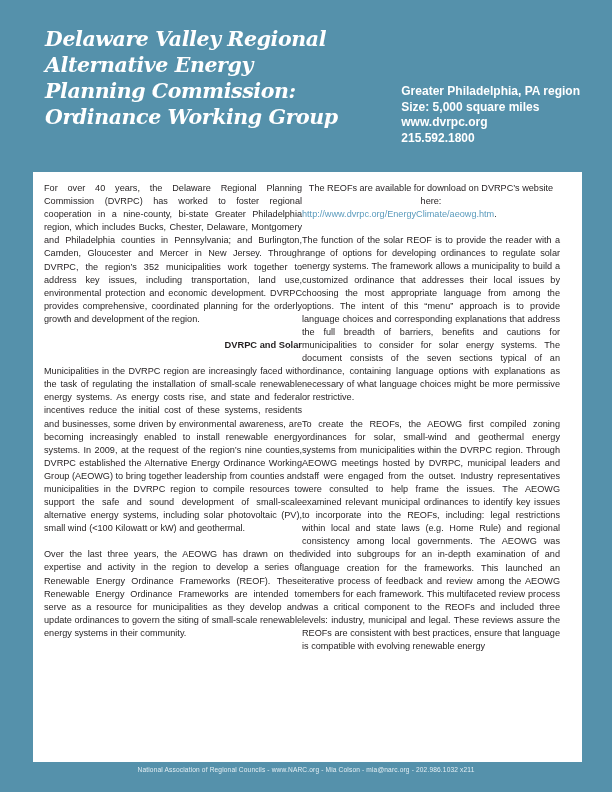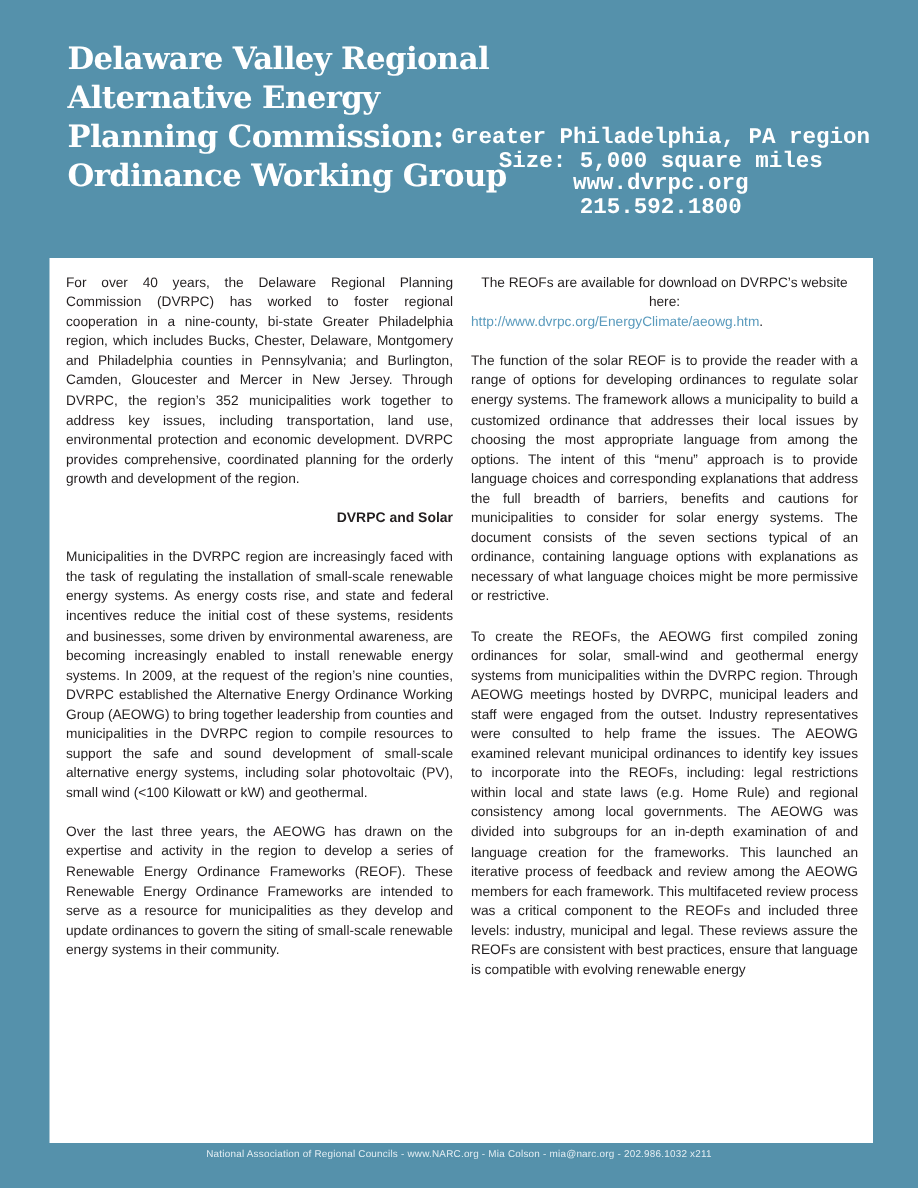--- a/index.html
+++ b/index.html
@@ -33,30 +33,31 @@
     font-family: "DejaVu Serif", "Liberation Serif", serif;
     font-weight: bold;
     font-size: 20.5px;
     line-height: 26px;
     letter-spacing: -0.4px;
     margin: 0;
   }
   .org-title .ln {
     display: block;
     white-space: nowrap;
+    font-style: italic;
   }
   .facts {
     position: absolute;
     right: 32px;
     top: 84px;
-    text-align: center;
+    text-align: left;
     color: #ffffff;
-    font-family: Liberation Mono, monospace;
+    font-family: Liberation Sans, sans-serif;
     font-weight: bold;
-    font-size: 15px;
+    font-size: 12px;
     line-height: 15.6px;
   }
   .facts div {
     white-space: nowrap;
   }
 
   
   .panel {
     position: absolute;
     left: 33px;
@@ -66,21 +67,20 @@
     background: #ffffff;
     box-sizing: border-box;
   }
   .columns {
     position: absolute;
     left: 11px;
     top: 10px;
     width: 528px;
     height: 572px;
     display: flex;
-    gap: 12px;
   }
   .col {
     width: 258px;
     flex: 0 0 258px;
     color: #231f20;
     font-size: 9.15px;
     line-height: 13.1px;
     text-align: justify;
     text-justify: inter-word;
   }

